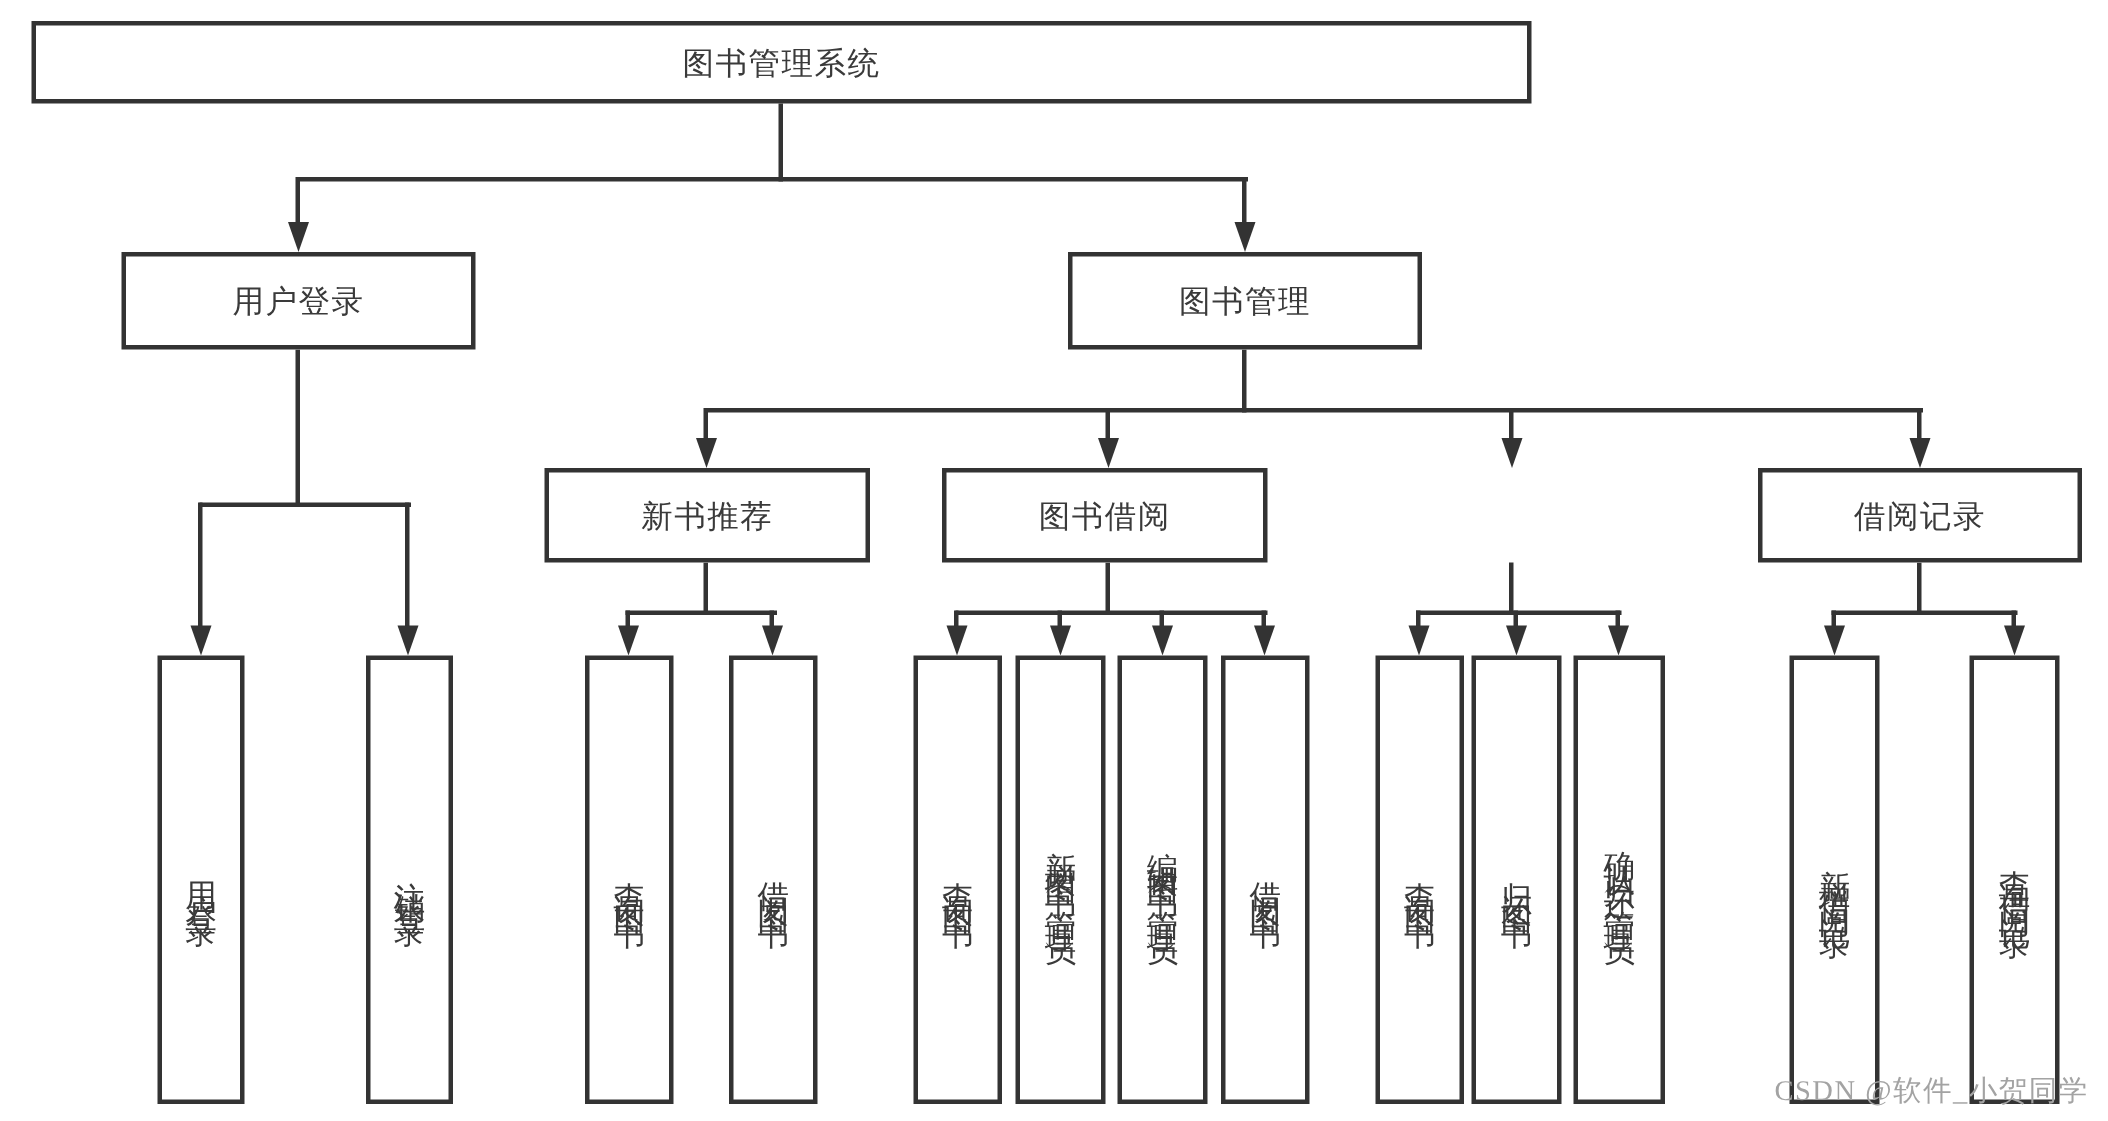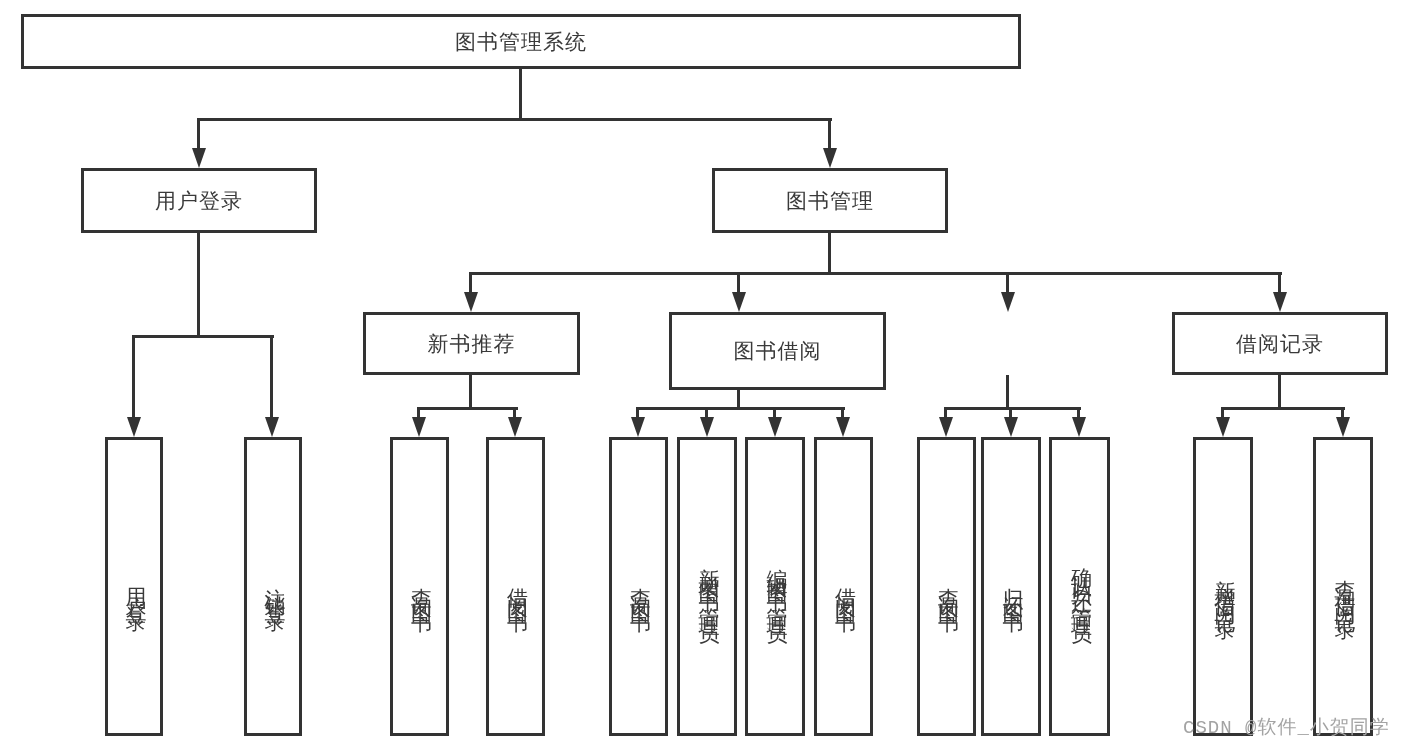--- a/index.html
+++ b/index.html
@@ -7,21 +7,21 @@
     --text:#3a3a3a;
     --wm:#a3a3a3;
     --bg:#ffffff;
   }
   html,body{margin:0;padding:0;background:var(--bg);}
   #canvas{
     position:relative;
     width:1405px;height:747px;
     background:var(--bg);
     overflow:hidden;
-    font-family:Liberation Mono, monospace;
+    font-family:Liberation Serif, serif;
   }
   .hbox{
     position:absolute;
     box-sizing:border-box;
     border:3px solid var(--line);
     background:#fff;
     display:flex;align-items:center;justify-content:center;
     font-size:21px;color:var(--text);
     letter-spacing:1px;
     white-space:nowrap;
@@ -59,21 +59,21 @@
 <body>
 
 <div id="canvas">
 
   <div class="hbox" style="left:21px;top:14px;width:1000px;height:55px;">图书管理系统</div>
 
   <div class="hbox" style="left:81px;top:168px;width:236px;height:65px;">用户登录</div>
   <div class="hbox" style="left:363px;top:312px;width:217px;height:63px;">新书推荐</div>
 
   <div class="hbox" style="left:712px;top:168px;width:236px;height:65px;">图书管理</div>
-  <div class="hbox" style="left:669px;top:312px;width:217px;height:78px;">图书借阅</div>
+  <div class="hbox" style="left:628px;top:312px;width:217px;height:63px;">图书借阅</div>
   <div class="hbox" style="left:1172px;top:312px;width:216px;height:63px;">借阅记录</div>
 
   <div class="vbox" style="left:105px;top:437px;width:58px;height:299px;">用户登录</div>
   <div class="vbox" style="left:244px;top:437px;width:58px;height:299px;">注销登录</div>
 
   <div class="vbox" style="left:390px;top:437px;width:59px;height:299px;">查询图书</div>
   <div class="vbox" style="left:486px;top:437px;width:59px;height:299px;">借阅图书</div>
 
   <div class="vbox" style="left:609px;top:437px;width:59px;height:299px;">查询图书</div>
   <div class="vbox" style="left:677px;top:437px;width:60px;height:299px;">新增图书（管理员）</div>

